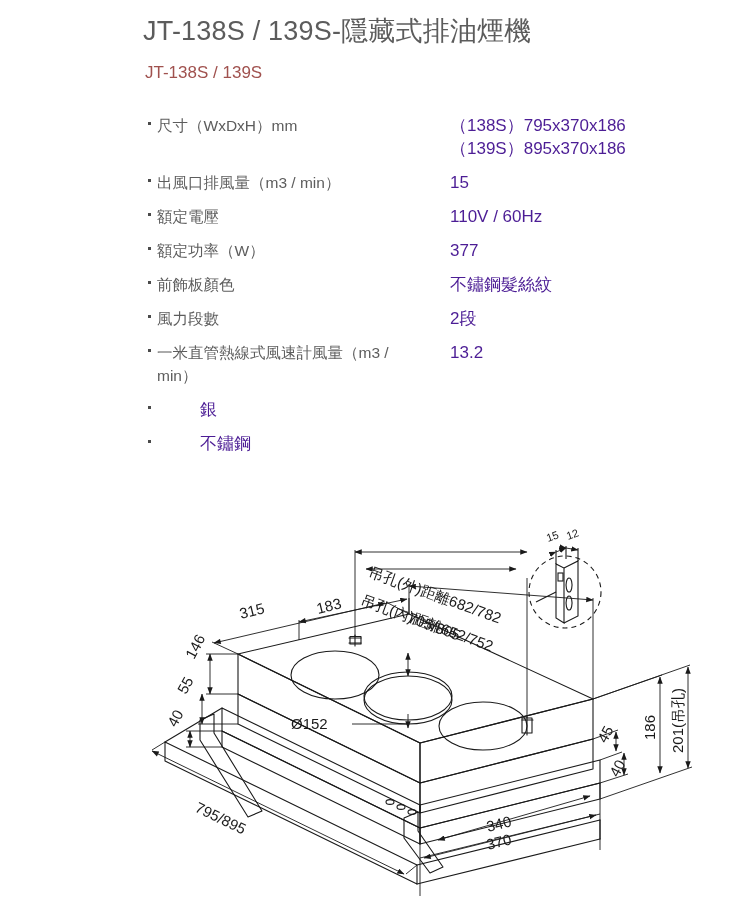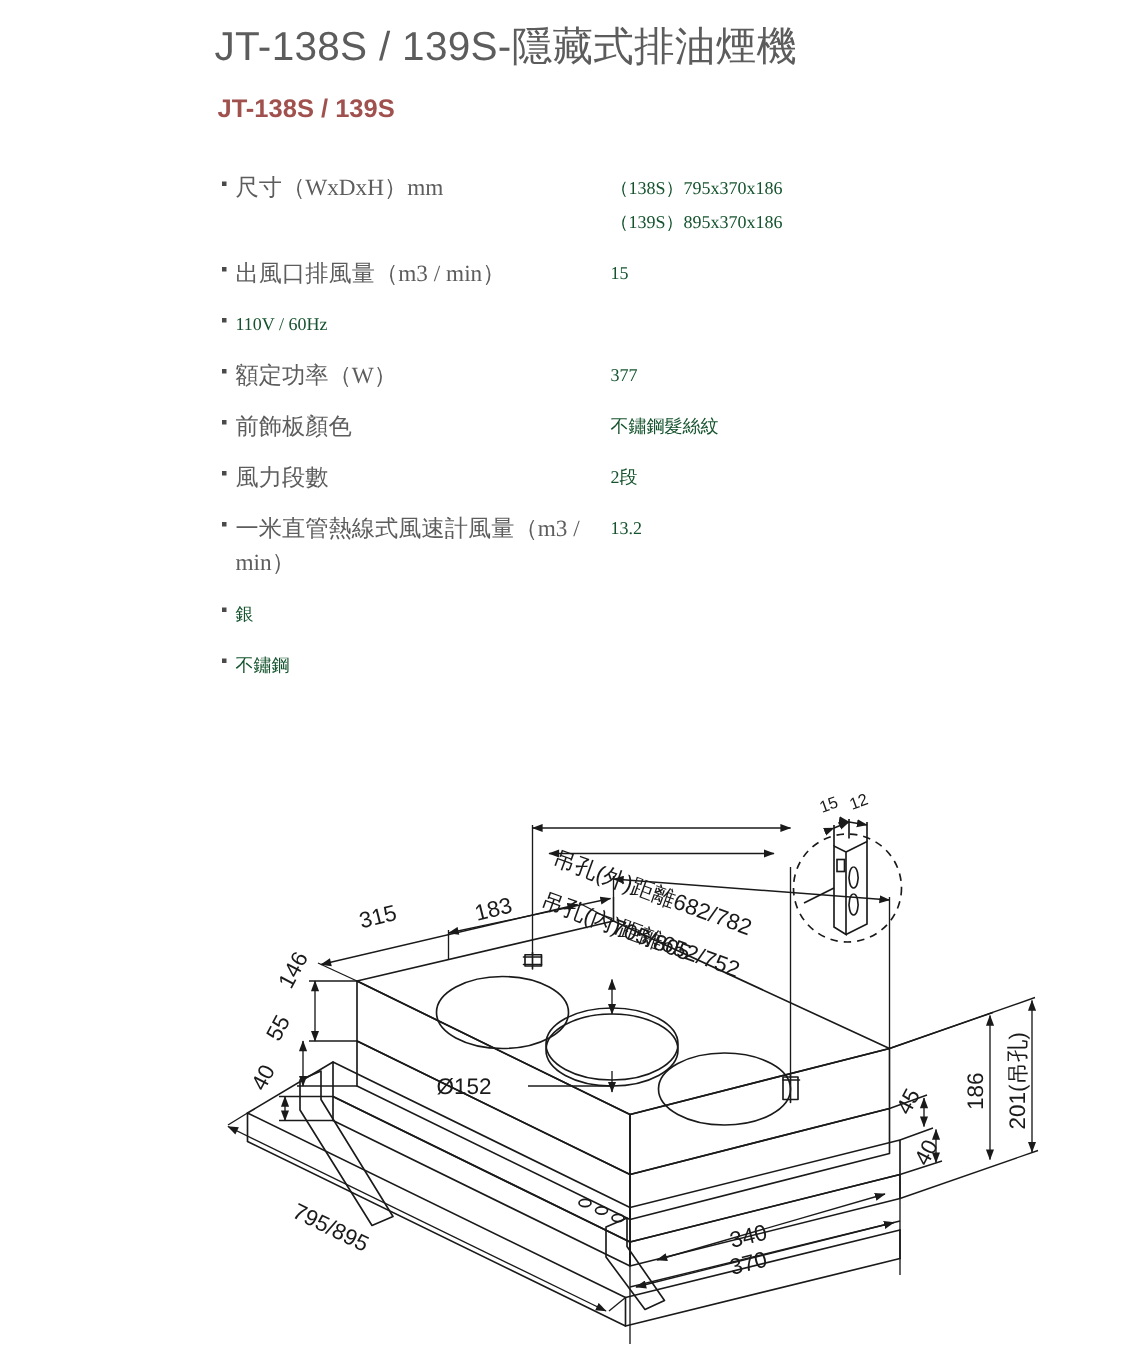--- a/index.html
+++ b/index.html
@@ -32,37 +32,36 @@
     letter-spacing: 0.2px;
     white-space: nowrap;
   }
   .subtitle {
     position: absolute;
     left: 145px;
     top: 62px;
     font-size: 17px;
     line-height: 22px;
     color: #a0514e;
-    font-weight: 700;
+    font-weight: 400;
     white-space: nowrap;
   }
 
   
   .spec-list {
     position: absolute;
     left: 148px;
     top: 114px;
     width: 480px;
   }
   .spec-row {
     position: relative;
     display: flex;
     align-items: flex-start;
     margin-bottom: 11px;
-    font-family: Liberation Serif, serif;
   }
   .spec-bullet {
     width: 9px;
     flex: 0 0 9px;
     color: #666;
     font-size: 11px;
     line-height: 22px;
     padding-top: 1px;
   }
   .spec-bullet i {
@@ -74,24 +73,25 @@
   }
   .spec-label {
     flex: 0 0 250px;
     width: 250px;
     font-size: 15.5px;
     line-height: 23px;
     color: #5d5d5d;
   }
   .spec-value {
     flex: 1 1 auto;
-    font-size: 12px;
+    font-size: 17px;
     line-height: 23px;
-    color: #14532d;
+    color: #4c1d95;
     white-space: pre-line;
+    margin-left: 43px;
   }
 
   
   .drawing-wrap {
     position: absolute;
     left: 0px;
     top: 528px;
     width: 750px;
     height: 372px;
   }
@@ -125,20 +125,21 @@
         <div class="spec-value">（138S）795x370x186
 （139S）895x370x186</div>
       </div>
       <div class="spec-row">
         <div class="spec-bullet"><i></i></div>
         <div class="spec-label">出風口排風量（m3 / min）</div>
         <div class="spec-value">15</div>
       </div>
       <div class="spec-row">
         <div class="spec-bullet"><i></i></div>
+        <div class="spec-label">額定電壓</div>
         <div class="spec-value">110V / 60Hz</div>
       </div>
       <div class="spec-row">
         <div class="spec-bullet"><i></i></div>
         <div class="spec-label">額定功率（W）</div>
         <div class="spec-value">377</div>
       </div>
       <div class="spec-row">
         <div class="spec-bullet"><i></i></div>
         <div class="spec-label">前飾板顏色</div>

